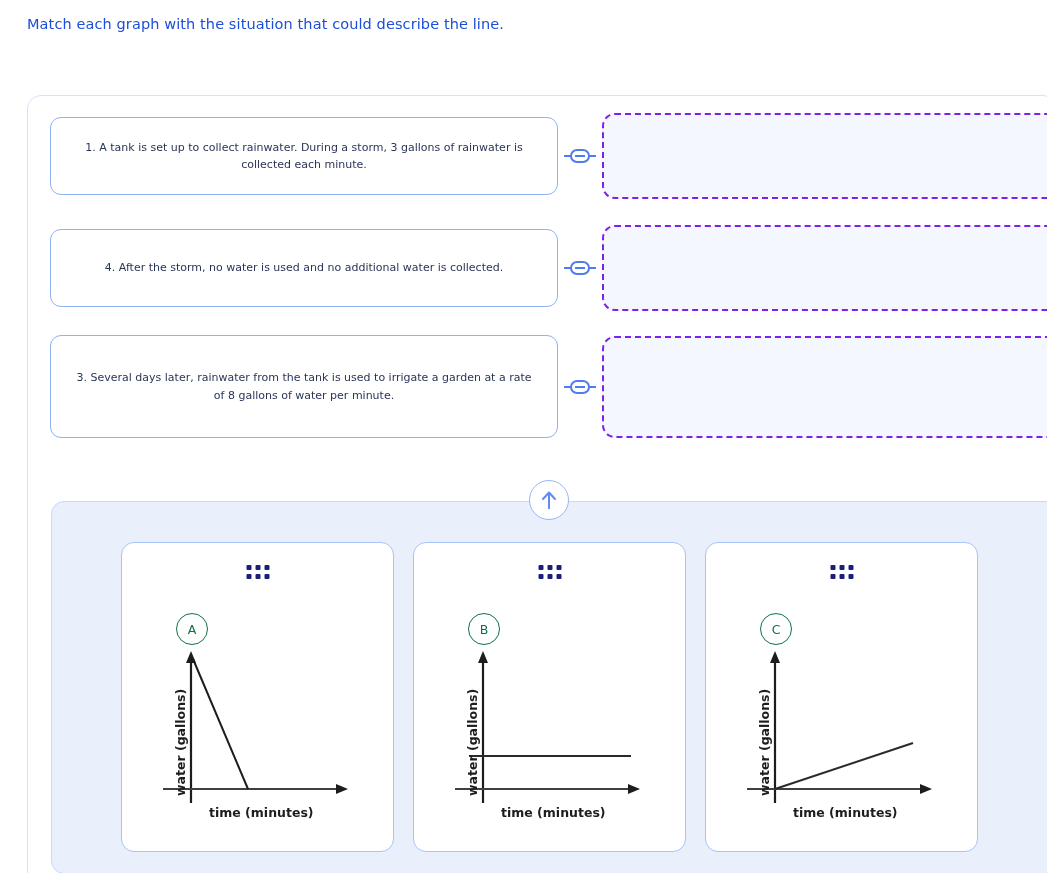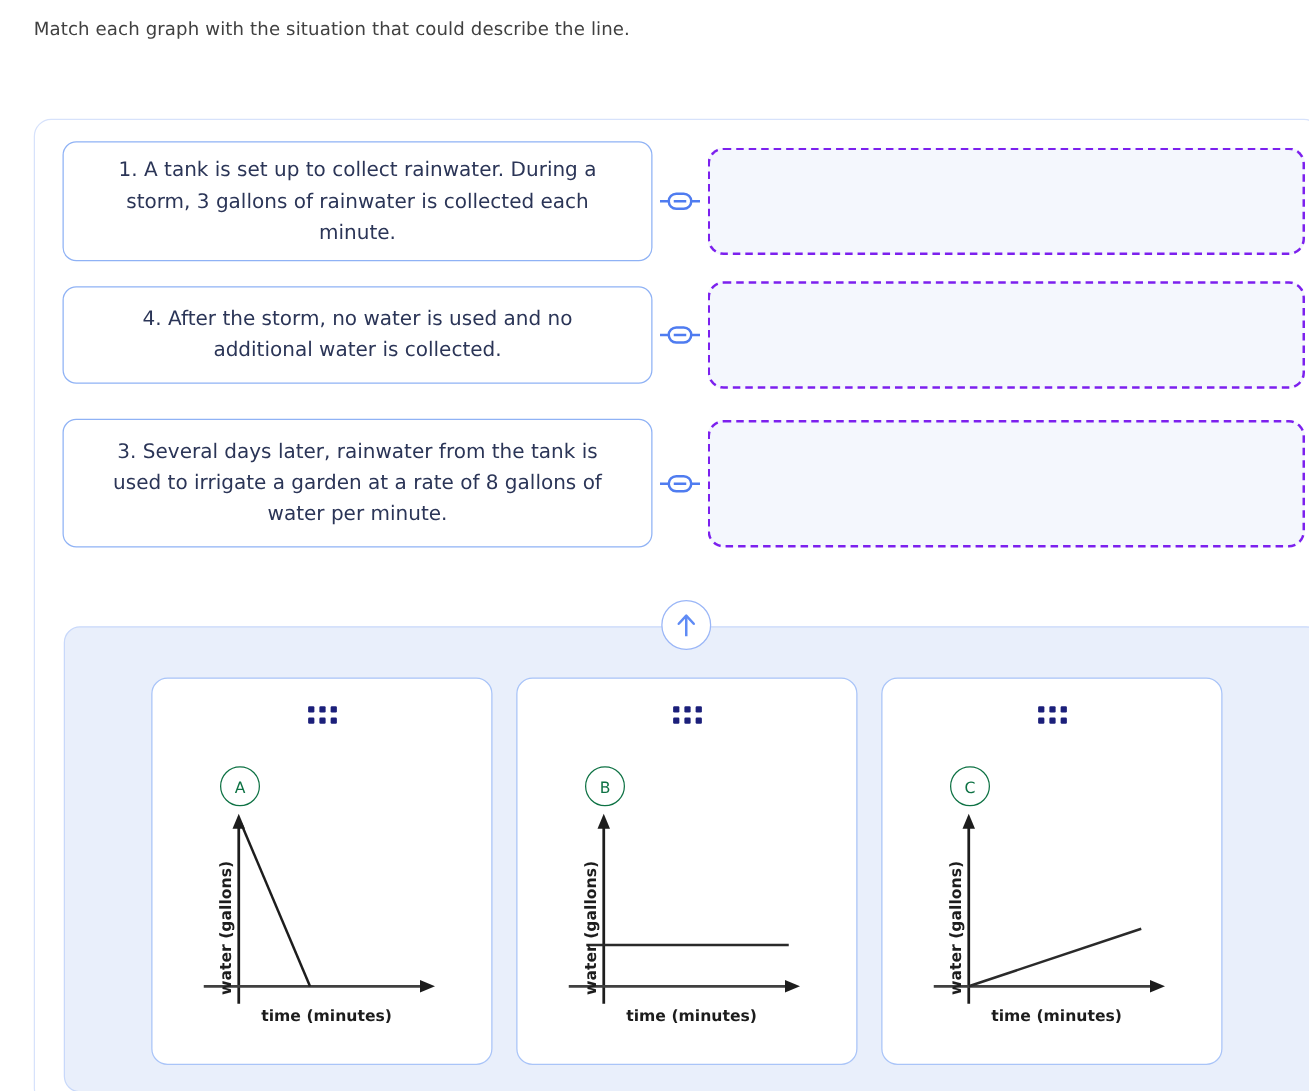--- a/index.html
+++ b/index.html
@@ -16,21 +16,21 @@
   }
 
   
   .intro {
     padding: 14px 0 0 27px;
   }
   .intro p {
     margin: 0 0 0 0;
     font-size: 14.5px;
     line-height: 1.5;
-    color: #404040;
+    color: #1d4ed8;
     letter-spacing: .1px;
   }
   .intro p.second { margin-top: 20px; }
 
   
   .activity-panel {
     position: absolute;
     left: 27px;
     top: 95px;
     width: 1030px;
@@ -52,33 +52,33 @@
     position: absolute;
     left: 0;
     display: flex;
     align-items: center;
   }
   .match-row.r1 { top: 17px; }
   .match-row.r2 { top: 129px; }
   .match-row.r3 { top: 239px; }
 
   .prompt-card {
-    width: 472px;
+    width: 508px;
     min-height: 78px;
     margin-left: 22px;
     box-sizing: border-box;
     border: 1.5px solid #8fb2f5;
     border-radius: 11px;
     background: #ffffff;
     display: flex;
     align-items: center;
     justify-content: center;
     padding: 10px 22px;
     text-align: center;
-    font-size: 16px;
+    font-size: 11px;
     line-height: 1.55;
     color: #2b3557;
   }
   .prompt-card.tall { min-height: 103px; }
 
   .link-icon {
     width: 42px;
     display: flex;
     align-items: center;
     justify-content: center;

